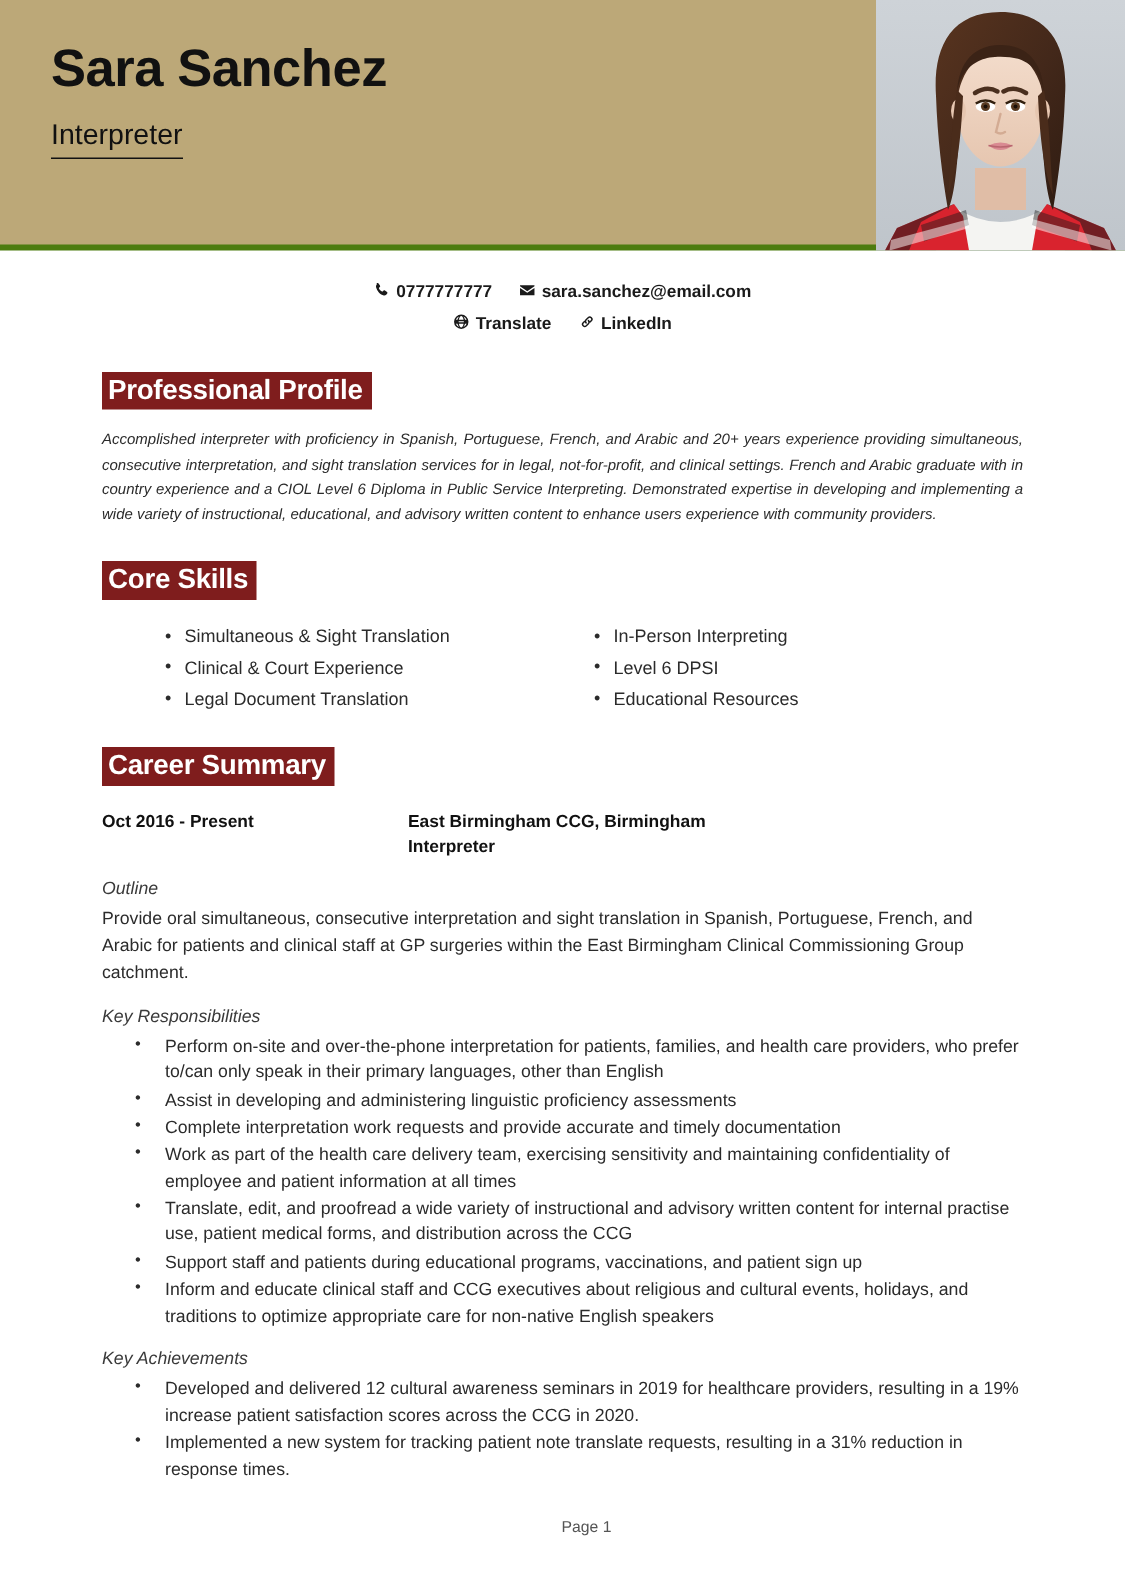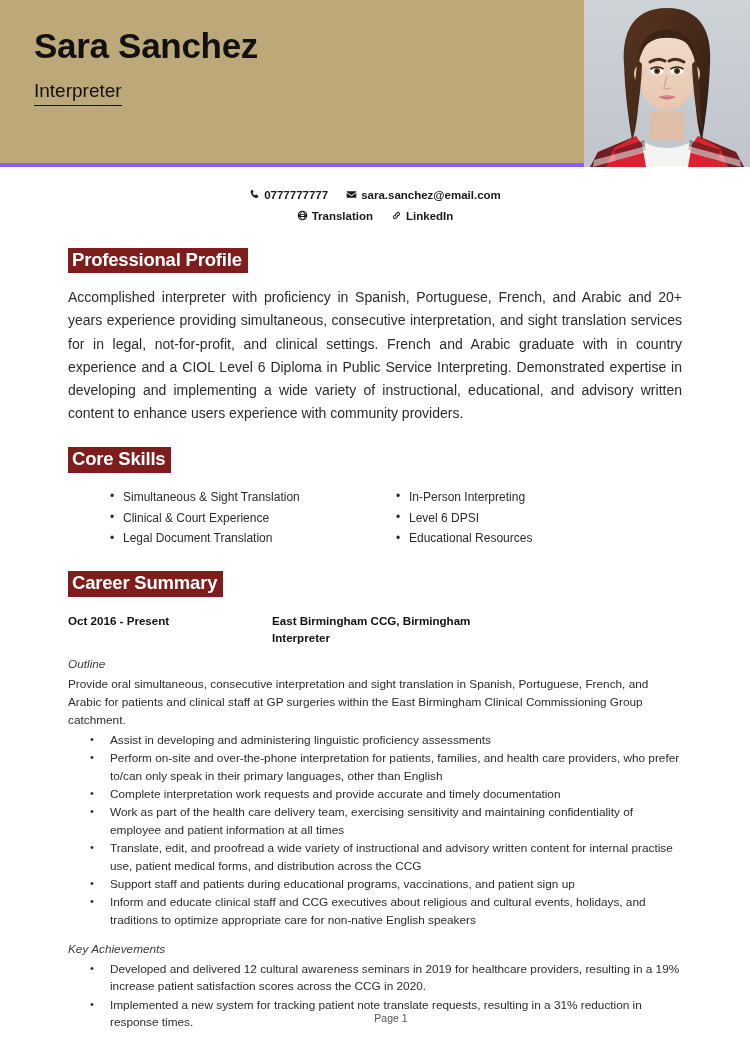--- a/index.html
+++ b/index.html
@@ -22,21 +22,21 @@
     height: 1061px;
     position: relative;
     background: #ffffff;
   }
 
   
   .header {
     position: relative;
     height: 167px;
     width: 750px;
-    background: #8b5cf6;
+    background: #4d7c0f;
   }
   .header-band {
     position: absolute;
     left: 0;
     top: 0;
     width: 588px;
     height: 163px;
     background: #bca878;
   }
   .header-text {
@@ -111,24 +111,25 @@
     padding: 1px 6px 3px 4px;
     line-height: 1.18;
     letter-spacing: -0.2px;
   }
   .sec-profile { margin-bottom: 13px; }
   .sec-skills { margin-top: 22px; margin-bottom: 14px; }
   .sec-career { margin-top: 22px; margin-bottom: 16px; }
 
   
   .profile-text {
-    font-size: 14px;
+    font-size: 10px;
     line-height: 1.65;
     text-align: justify;
     color: #2b2b2b;
+    font-style: italic;
   }
 
   
   .skills-wrap {
     display: flex;
     padding-left: 42px;
   }
   .skills-col {
     width: 50%;
   }
@@ -312,21 +313,21 @@
             </svg>
         </span><span>sara.sanchez@email.com</span>
       </span>
     </span>
     <span class="contact-line">
       <span class="contact-item">
         <span class="ci-icon">
           <svg viewBox="0 0 16 16">
               <path d="M8 1a7 7 0 100 14A7 7 0 008 1zm0 1.4c.9 0 1.9 1.5 2.3 3.6H5.7C6.1 3.9 7.1 2.4 8 2.4zM4.3 6H2.8A5.7 5.7 0 015.9 2.9 9.6 9.6 0 004.3 6zm-.2 1.4h-1.6a5.6 5.6 0 000 1.2h1.6a13 13 0 010-1.2zm.2 2.6a9.6 9.6 0 001.6 3.1A5.7 5.7 0 012.8 10zM8 13.6c-.9 0-1.9-1.5-2.3-3.6h4.6C9.9 12.1 8.9 13.6 8 13.6zm2.5-5H5.5a11 11 0 010-1.2h5a11 11 0 010 1.2zm-.4 4.5A9.6 9.6 0 0011.7 10h1.5a5.7 5.7 0 01-3.1 3.1zM11.7 6a9.6 9.6 0 00-1.6-3.1A5.7 5.7 0 0113.2 6z"></path>
             </svg>
-        </span><span>Translation</span>
+        </span><span>Translate</span>
       </span><span class="contact-item">
         <span class="ci-icon">
           <svg viewBox="0 0 16 16">
               <path d="M6.4 9.6a2.8 2.8 0 010-4l2-2a2.8 2.8 0 014 4l-1 1a.7.7 0 11-1-1l1-1a1.4 1.4 0 00-2-2l-2 2a1.4 1.4 0 000 2 .7.7 0 11-1 1zm3.2-3.2a2.8 2.8 0 010 4l-2 2a2.8 2.8 0 01-4-4l1-1a.7.7 0 111 1l-1 1a1.4 1.4 0 002 2l2-2a1.4 1.4 0 000-2 .7.7 0 111-1z"></path>
             </svg>
         </span><span>LinkedIn</span>
       </span>
     </span>
   </div>
 
@@ -361,23 +362,24 @@
           <div class="job-dates">Oct 2016 - Present</div>
           <div class="job-meta">
             <div>East Birmingham CCG, Birmingham</div>
             <div>Interpreter</div>
           </div>
         </div>
 
         <div class="sub-label first">Outline</div>
         <p class="body-para">Provide oral simultaneous, consecutive interpretation and sight translation in Spanish, Portuguese, French, and Arabic for patients and clinical staff at GP surgeries within the East Birmingham Clinical Commissioning Group catchment.</p>
 
+        <div class="sub-label">Key Responsibilities</div>
         <ul class="bullet-list">
+          <li>Perform on-site and over-the-phone interpretation for patients, families, and health care providers, who prefer to/can only speak in their primary languages, other than English</li>
           <li>Assist in developing and administering linguistic proficiency assessments</li>
-          <li>Perform on-site and over-the-phone interpretation for patients, families, and health care providers, who prefer to/can only speak in their primary languages, other than English</li>
           <li>Complete interpretation work requests and provide accurate and timely documentation</li>
           <li>Work as part of the health care delivery team, exercising sensitivity and maintaining confidentiality of employee and patient information at all times</li>
           <li>Translate, edit, and proofread a wide variety of instructional and advisory written content for internal practise use, patient medical forms, and distribution across the CCG</li>
           <li>Support staff and patients during educational programs, vaccinations, and patient sign up</li>
           <li>Inform and educate clinical staff and CCG executives about religious and cultural events, holidays, and traditions to optimize appropriate care for non-native English speakers</li>
         </ul>
 
         <div class="sub-label">Key Achievements</div>
         <ul class="bullet-list">
           <li>Developed and delivered 12 cultural awareness seminars in 2019 for healthcare providers, resulting in a 19% increase patient satisfaction scores across the CCG in 2020.</li>

